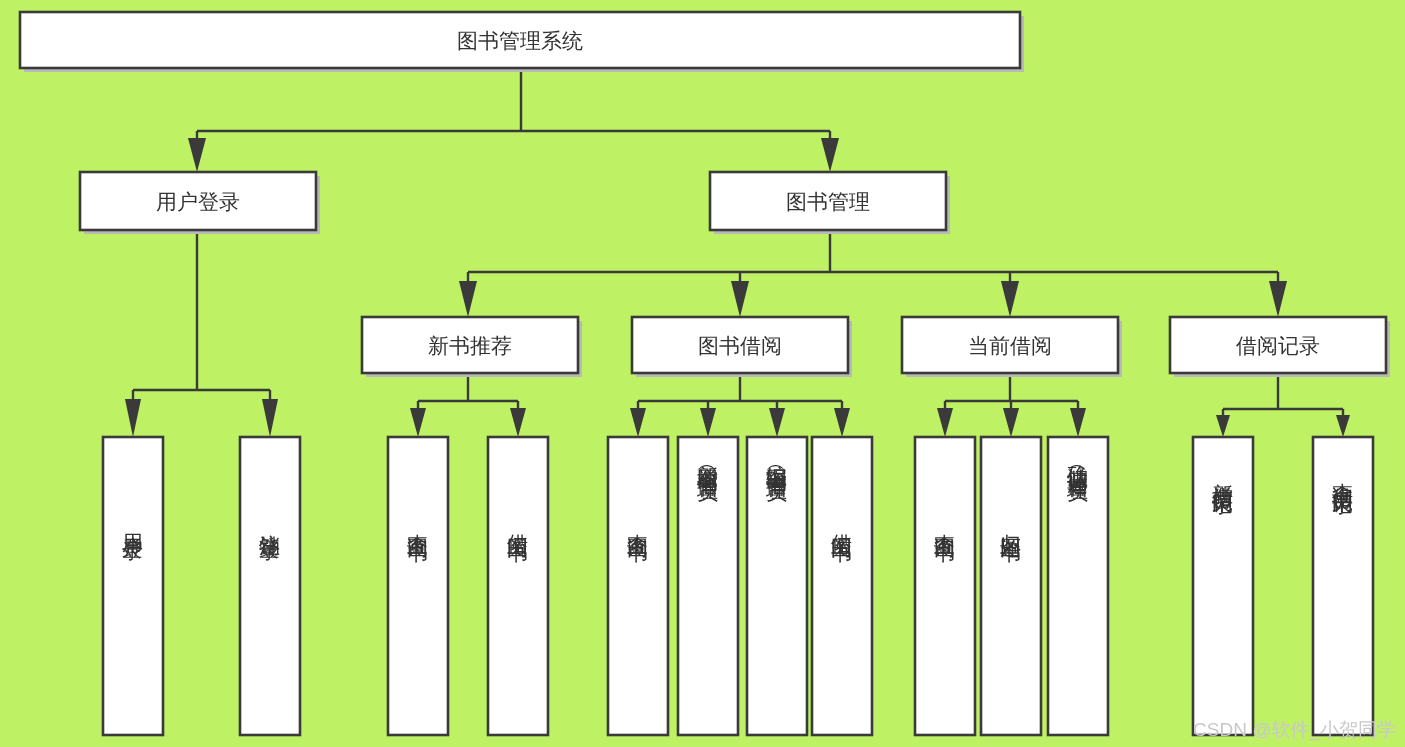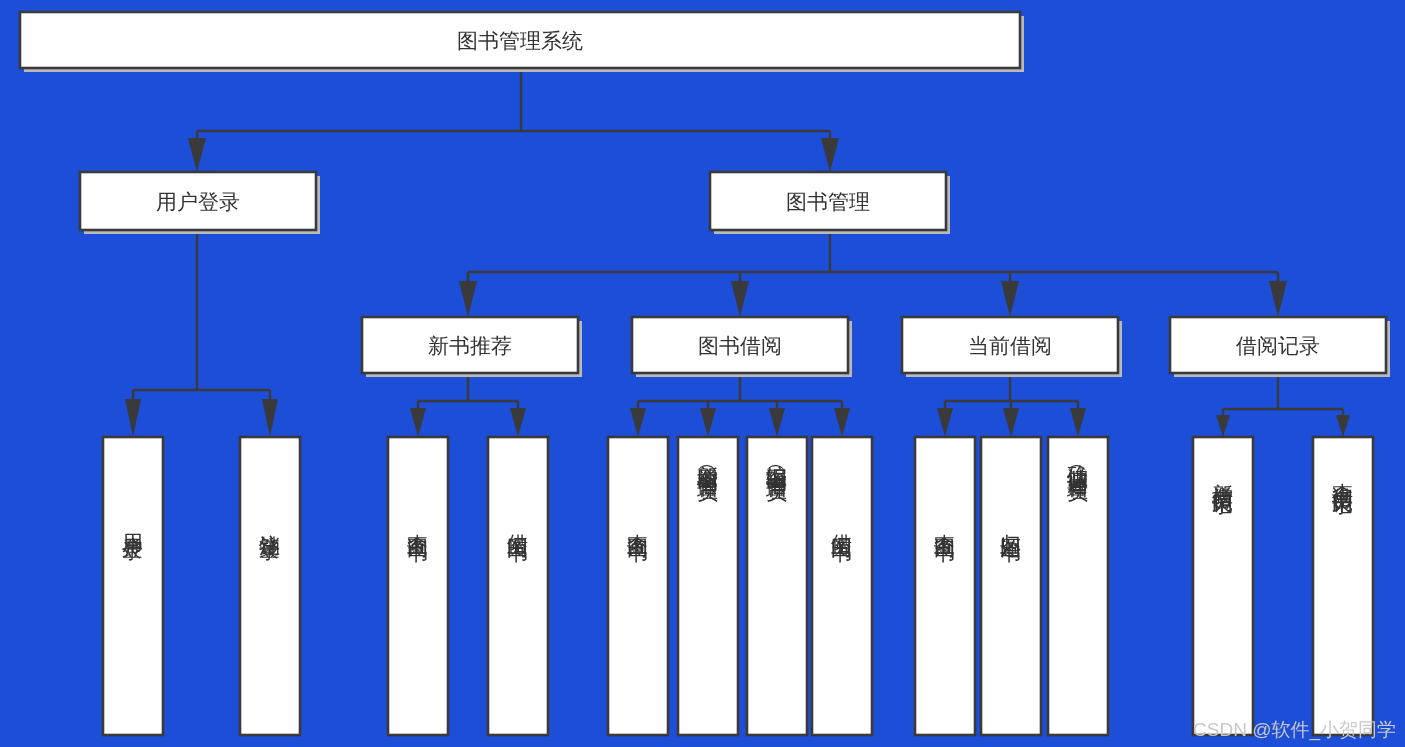--- a/index.html
+++ b/index.html
@@ -10,21 +10,21 @@
   body {
     width: 1405px;
     height: 747px;
     font-family: "Liberation Sans", "DejaVu Sans", sans-serif;
     overflow: hidden;
   }
   #diagram-root {
     position: relative;
     width: 1405px;
     height: 747px;
-    background: #1d4ed8;
+    background: #bef264;
     text-decoration: underline;
   }
   svg.diagram-canvas {
     position: absolute;
     left: 0;
     top: 0;
     width: 1405px;
     height: 747px;
     display: block;
   }

